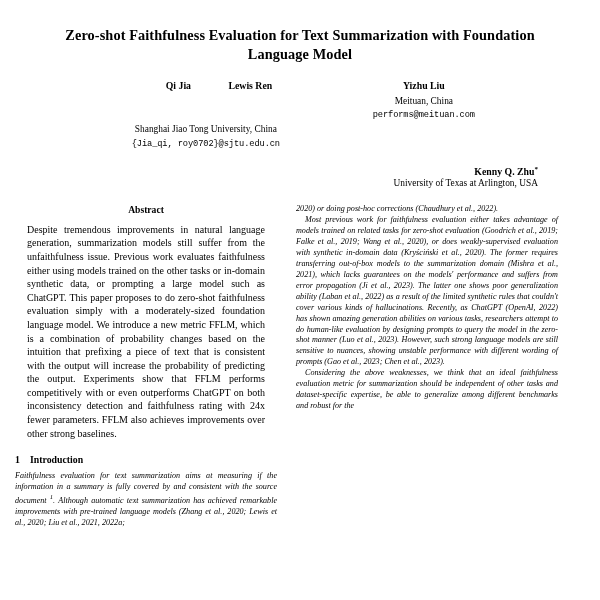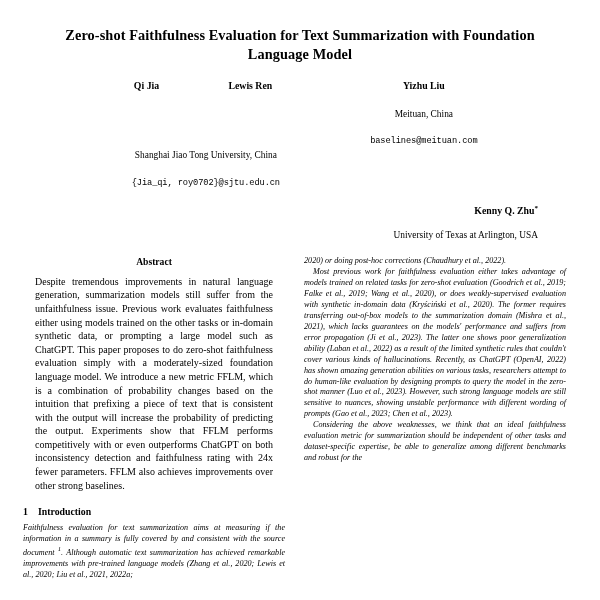--- a/index.html
+++ b/index.html
@@ -38,50 +38,50 @@
   .author-row {
     display: flex;
     justify-content: center;
     align-items: flex-start;
   }
   .author-col {
     text-align: center;
     font-size: 9.4px;
     line-height: 1.5;
   }
-  .author-col.first { width: 90px; }
+  .author-col.first { width: 90px; text-align: right; }
   .author-col.second { width: 120px; }
   .author-col.third { width: 150px; margin-left: 40px; }
   .author-name {
     font-size: 9.8px;
     font-weight: bold;
   }
   .author-affil {
     font-size: 9.4px;
   }
   .mono {
     font-family: "Liberation Mono", monospace;
     font-size: 8.7px;
     letter-spacing: -0.1px;
   }
   .aff-line {
-    margin-top: 14px;
+    margin-top: 1px;
   }
   .second-author-block {
     margin-top: 14px;
     text-align: right;
   }
   .second-author-block .author-name { font-size: 9.8px; }
   .sup {
     font-size: 7px;
     vertical-align: super;
   }
   .columns {
     margin-top: 16px;
-    padding: 0 28px 0 23px;
+    padding: 0 28px 0 15px;
     display: flex;
     gap: 19px;
     box-sizing: border-box;
   }
   .col {
     width: 262px;
     font-size: 8.15px;
     line-height: 1.345;
     text-align: justify;
     text-justify: inter-word;
@@ -134,21 +134,21 @@
       <div class="author-row">
         <div class="author-col first">
           <div class="author-name">Qi Jia</div>
         </div>
         <div class="author-col second">
           <div class="author-name">Lewis Ren</div>
         </div>
         <div class="author-col third">
           <div class="author-name">Yizhu Liu</div>
           <div class="author-affil aff-line">Meituan, China</div>
-          <div class="mono aff-line">baselines@meituan.com</div>
+          <div class="mono aff-line">performs@meituan.com</div>
         </div>
       </div>
 
       <div class="author-row">
         <div class="author-col" style="width:210px;">
           <div class="author-affil">Shanghai Jiao Tong University, China</div>
           <div class="mono aff-line">{Jia_qi, roy0702}@sjtu.edu.cn</div>
         </div>
         <div class="author-col third" style="visibility:hidden;">&nbsp;</div>
       </div>

